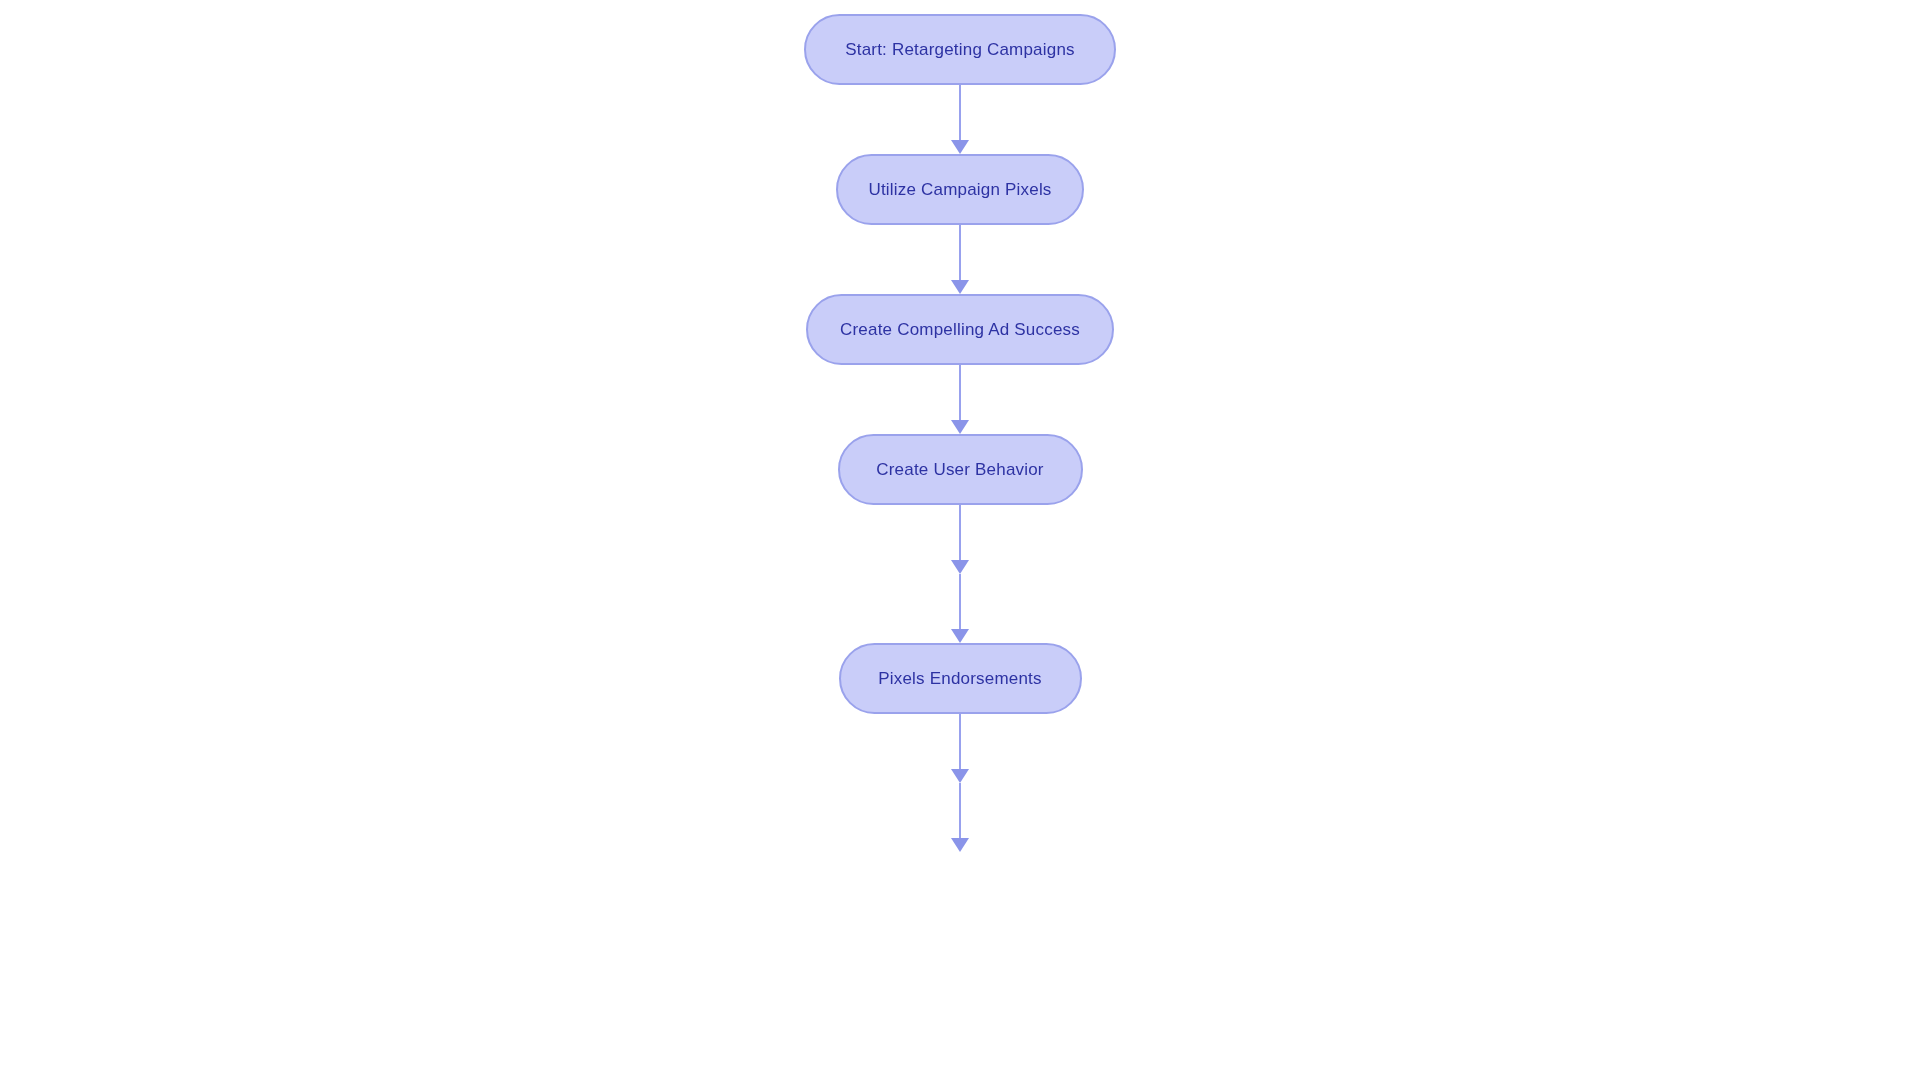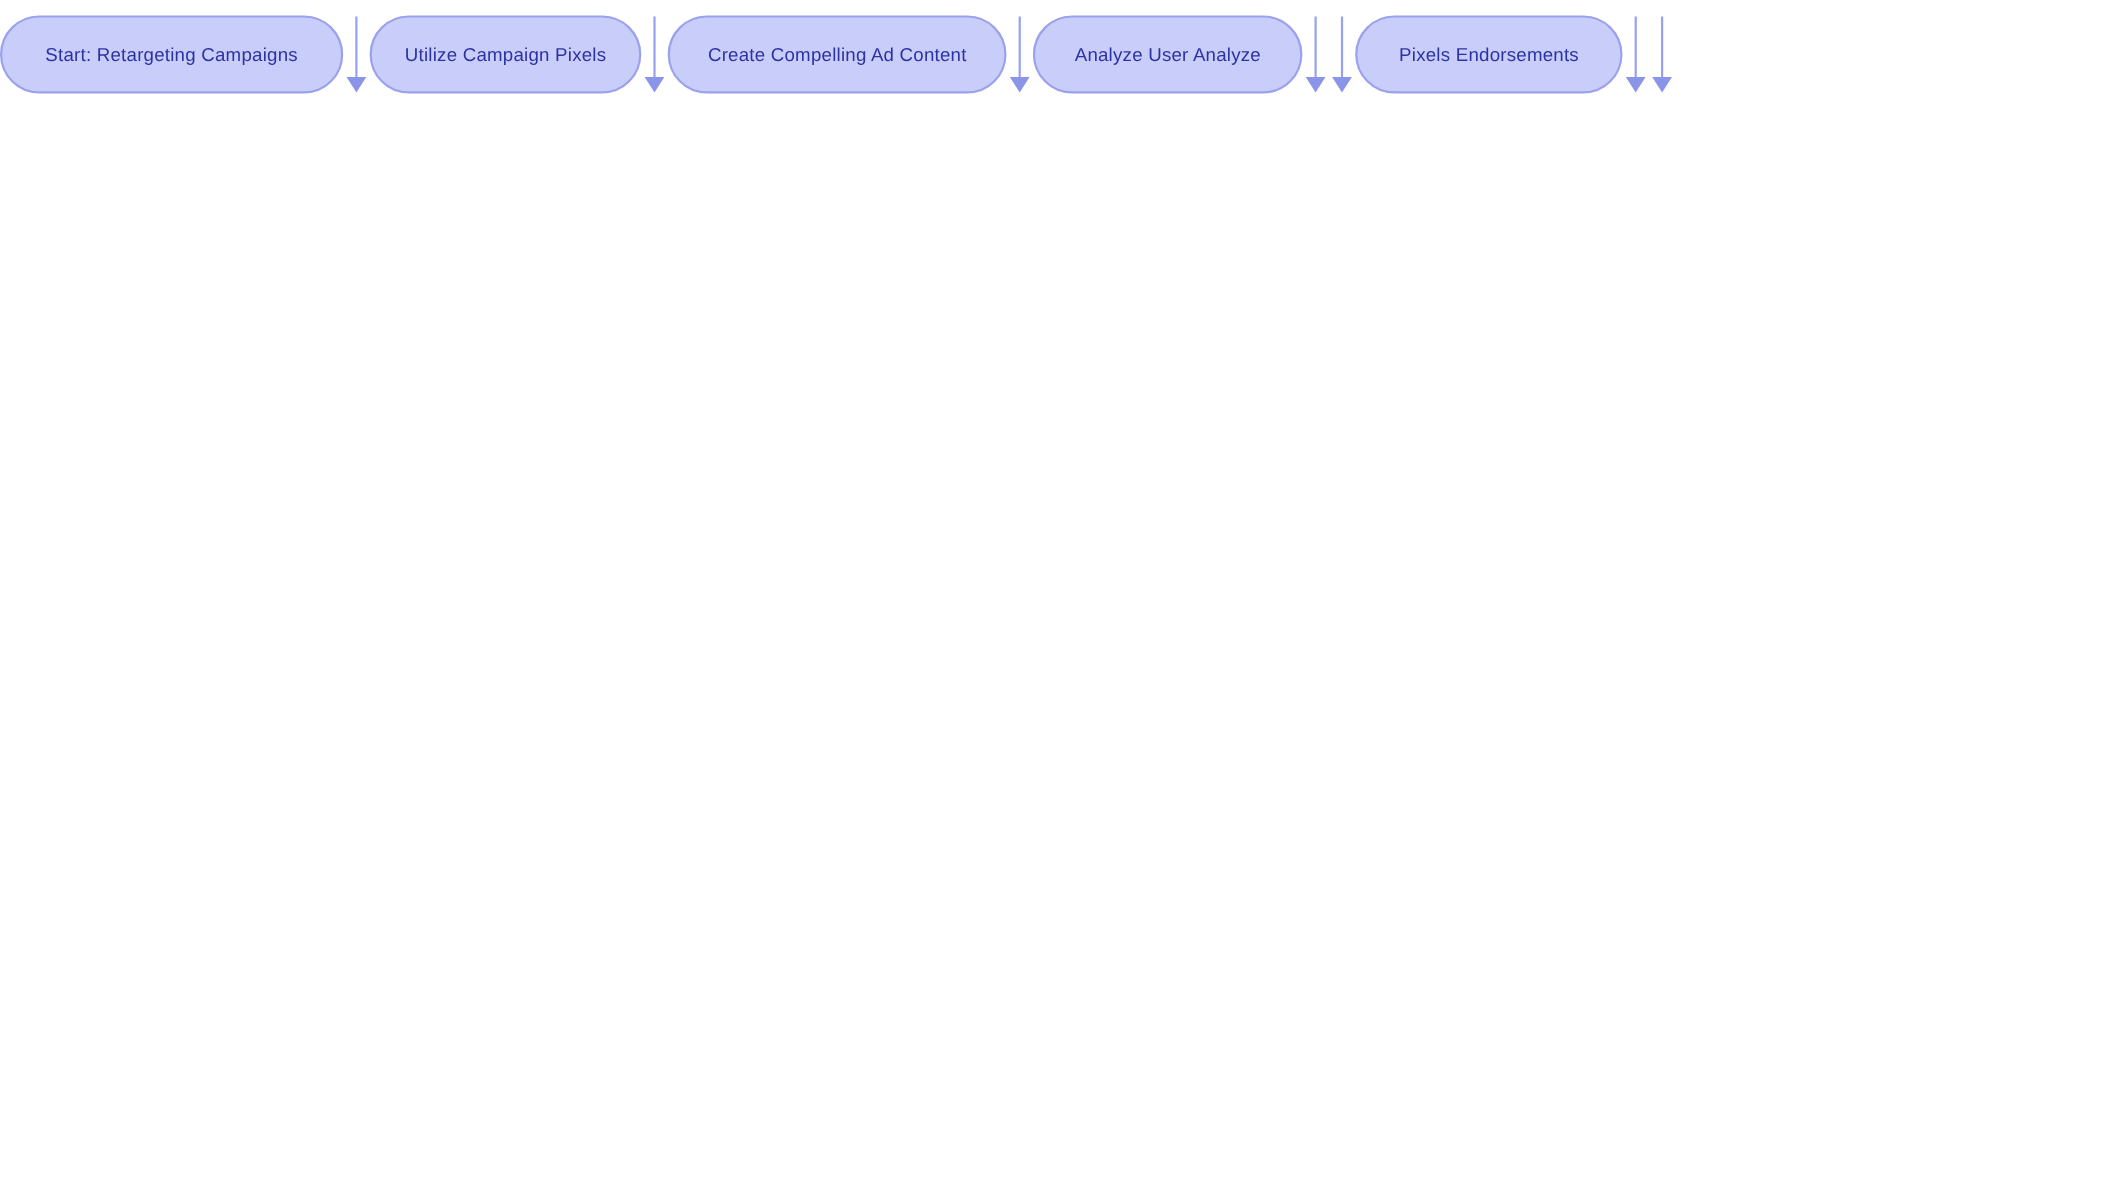--- a/index.html
+++ b/index.html
@@ -13,20 +13,21 @@
     font-family: "Liberation Sans", "DejaVu Sans", sans-serif;
     overflow: hidden;
     position: relative;
   }
   .flow {
     position: absolute;
     top: 14px;
     left: 0;
     width: 100%;
     display: flex;
+    flex-direction: column;
     align-items: center;
   }
   .node {
     box-sizing: border-box;
     height: 71px;
     padding: 0 30px;
     border-radius: 36px;
     background: var(--node-fill, #c9cdf9);
     border: 2px solid var(--node-border, #9aa2ec);
     color: var(--node-text, #2d32a3);
@@ -78,30 +79,30 @@
   <div class="node" style="min-width:235px">
     <span>Utilize Campaign Pixels</span>
   </div>
 
   <div class="connector">
     <div class="line"></div>
     <div class="head"></div>
   </div>
 
   <div class="node" style="min-width:308px">
-    <span>Create Compelling Ad Content</span>
+    <span>Create Compelling Ad Success</span>
   </div>
 
   <div class="connector">
     <div class="line"></div>
     <div class="head"></div>
   </div>
 
   <div class="node" style="min-width:245px">
-    <span>Analyze User Analyze</span>
+    <span>Create User Behavior</span>
   </div>
 
   <div class="connector">
     <div class="line"></div>
     <div class="head"></div>
   </div>
 
 
   <div class="connector">
     <div class="line"></div>

